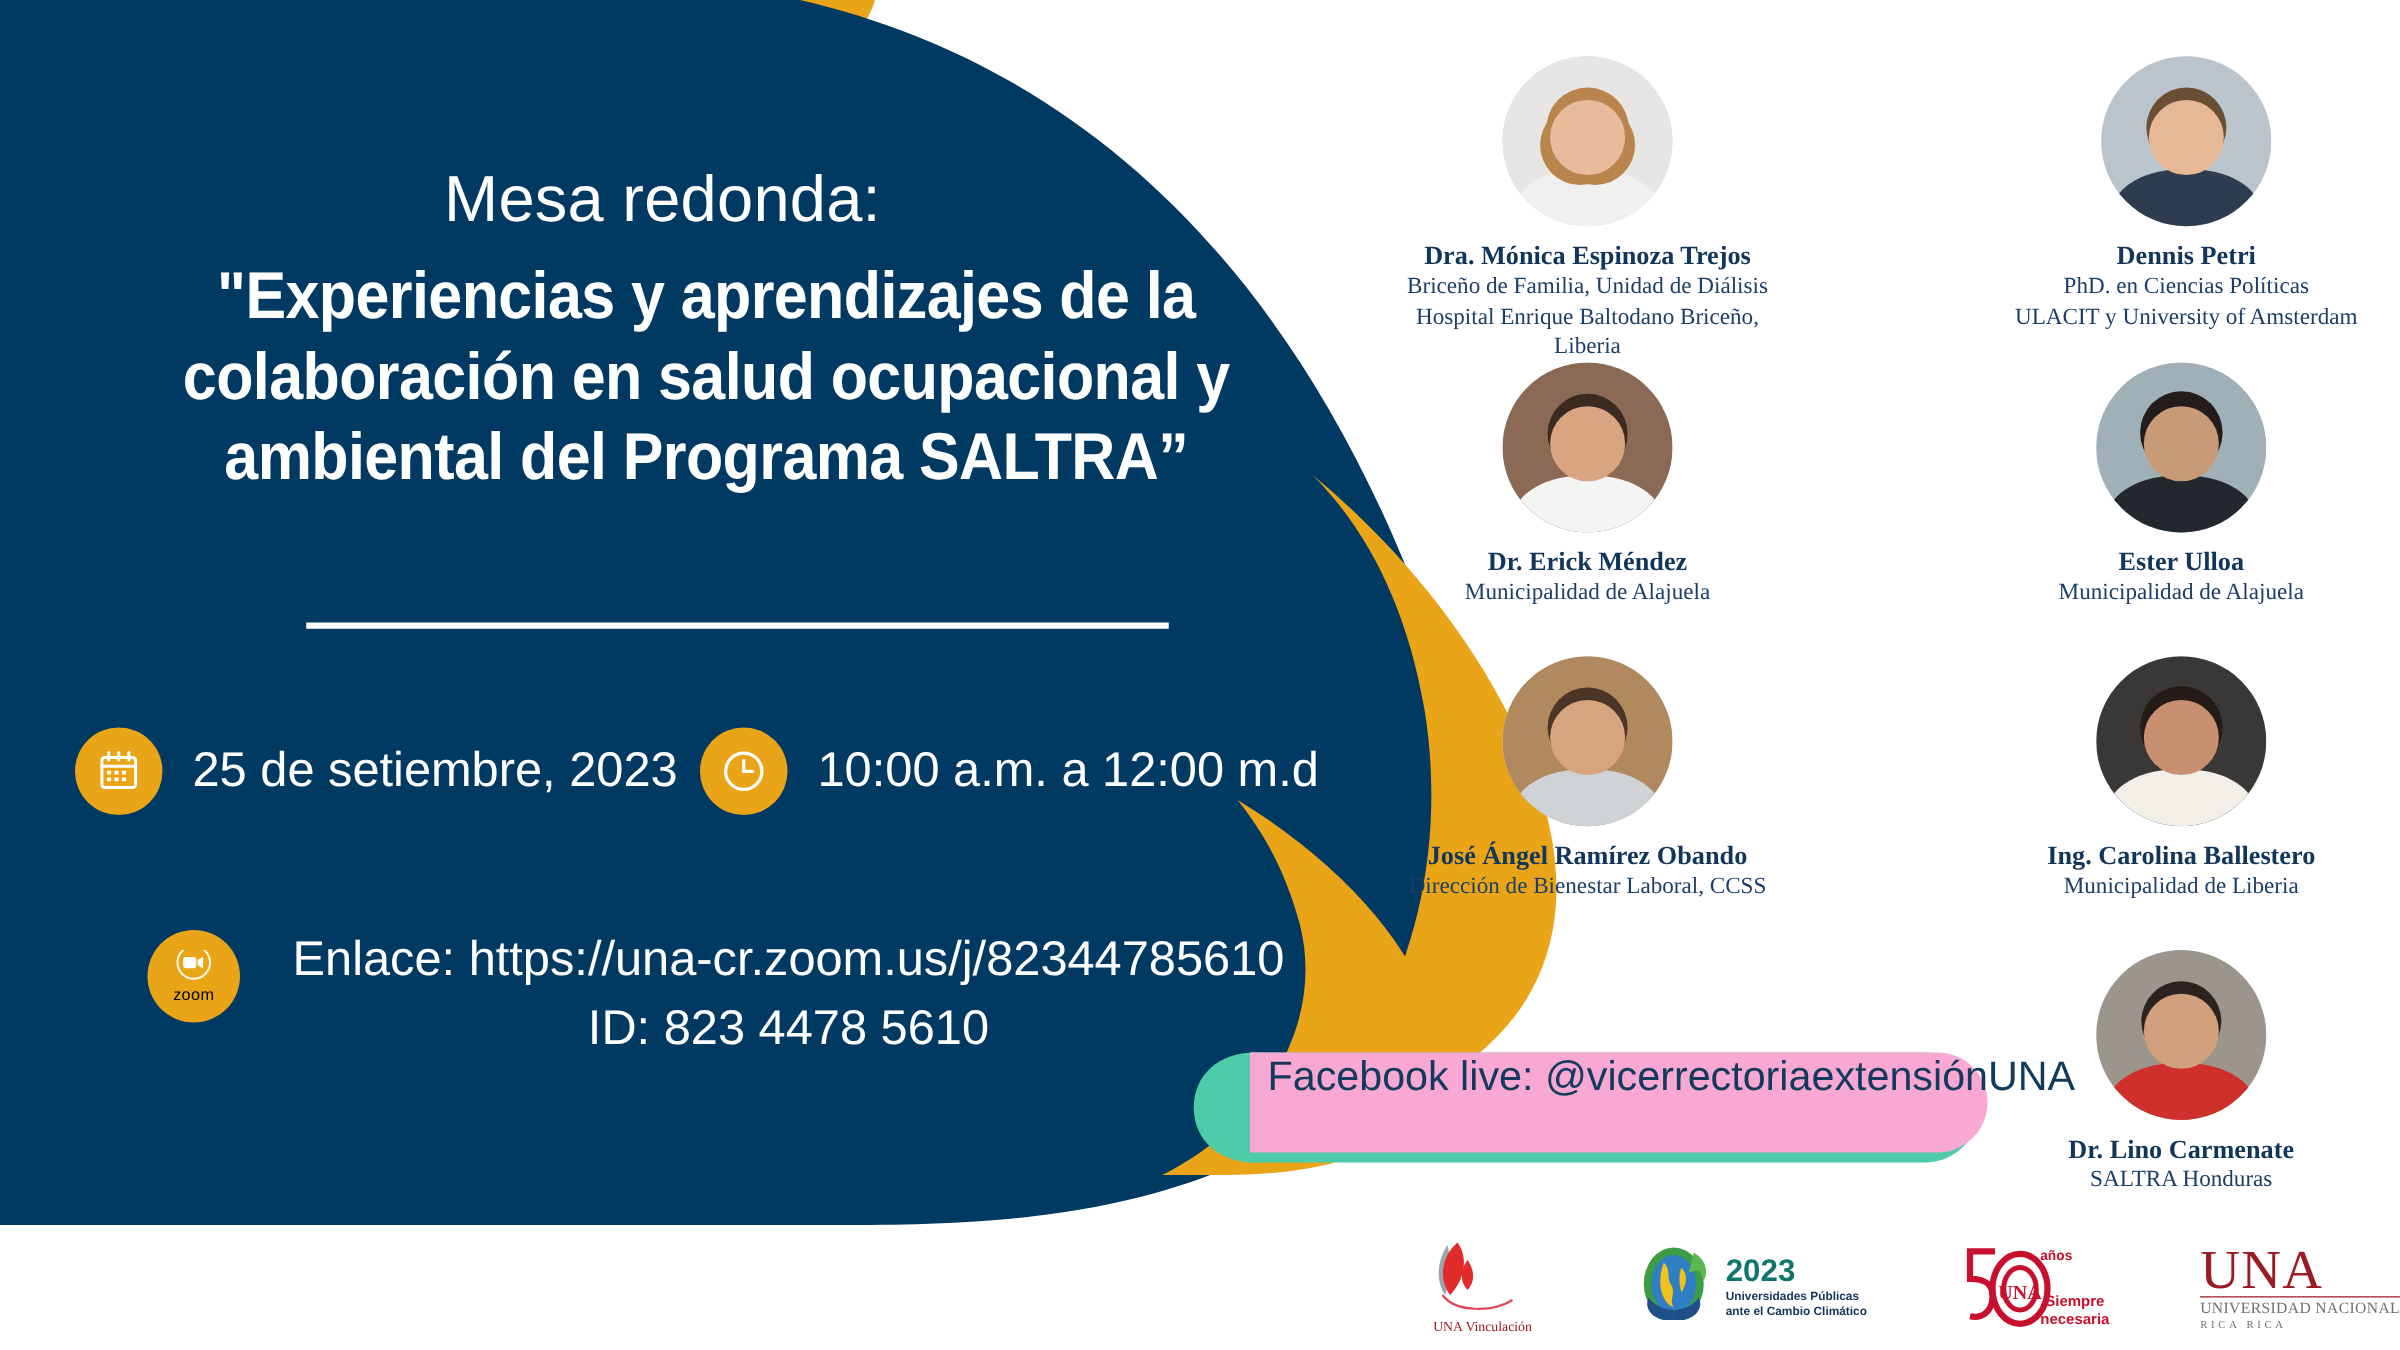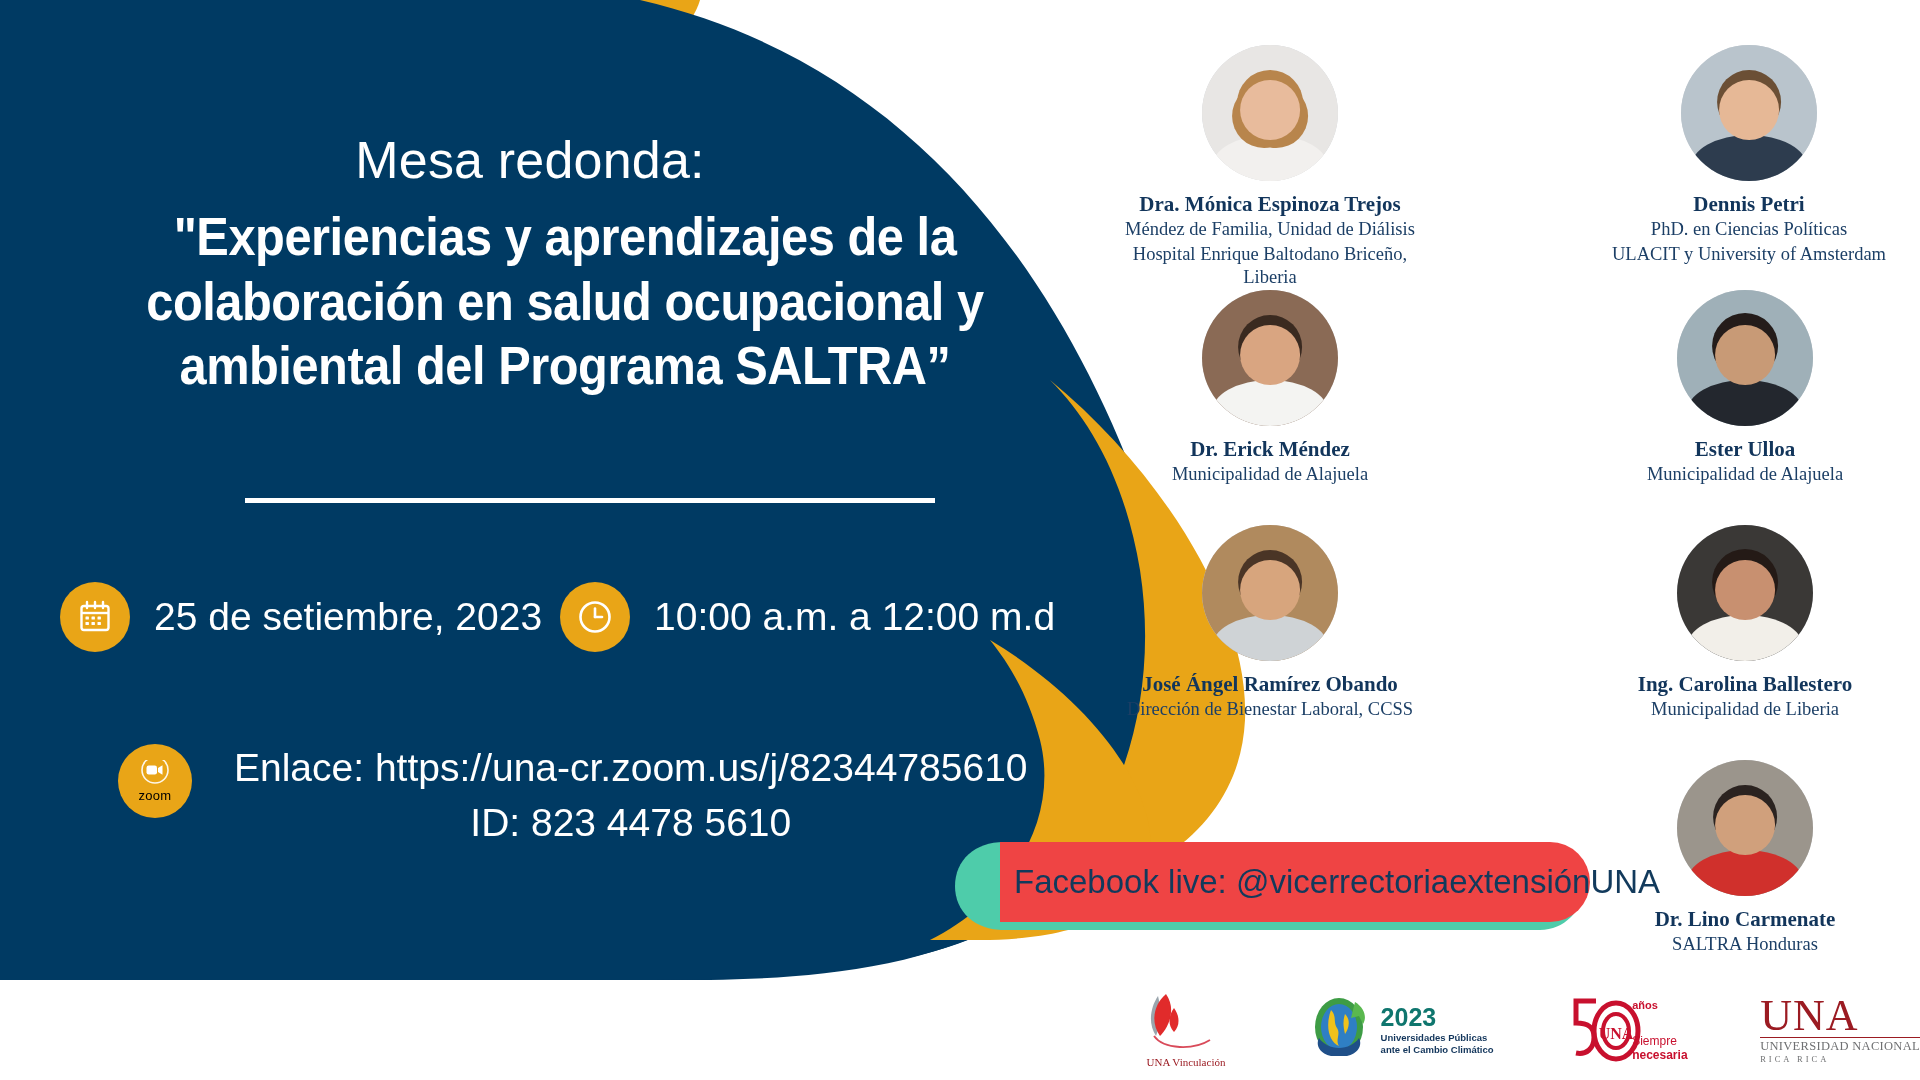--- a/index.html
+++ b/index.html
@@ -52,22 +52,22 @@
     display:flex;flex-direction:column;align-items:center;justify-content:center;flex:0 0 auto;
     margin-top:4px;
   }
   .zoom-word{font-size:13px;color:#000000;margin-top:2px;letter-spacing:.3px;}
   .zoom-lines{margin-left:42px;text-align:center;}
   .zoom-lines div{font-size:39px;color:#fff;line-height:1.42;white-space:nowrap;}
 
   
   .fb-band{
     position:absolute;left:1000px;top:842px;width:590px;height:80px;
-    background:#ef4444;border-radius:0 40px 40px 0;
-    display:flex;align-items:center;
+    background:#f9a8d4;border-radius:0 40px 40px 0;
+    display:flex;
   }
   .fb-text{
     font-size:33px;color:#123A5C;margin-left:14px;white-space:nowrap;font-weight:400;
   }
 
   
   .speaker{position:absolute;width:330px;text-align:center;}
   .ph{
     width:136px;height:136px;border-radius:50%;margin:0 auto;
     background:#d9dde2;overflow:hidden;position:relative;
@@ -210,21 +210,21 @@
     <div class="fb-text">Facebook live: @vicerrectoriaextensiónUNA</div>
   </div>
 
   <div class="speaker" style="left:1105px;top:45px;">
     <div class="ph">
       <div class="sky" style="background:#e8e6e4"></div>
       <div class="body" style="background:#f2f0ee"></div>
       <div class="head" style="background:#e8bb9c;box-shadow:0 -7px 0 3px #b8854c,6px 6px 0 2px #b8854c,-6px 6px 0 2px #b8854c"></div>
     </div>
     <div class="sp-name">Dra. Mónica Espinoza Trejos</div>
-    <div class="sp-aff">Méndez de Familia, Unidad de Diálisis</div>
+    <div class="sp-aff">Briceño de Familia, Unidad de Diálisis</div>
     <div class="sp-aff">Hospital Enrique Baltodano Briceño, Liberia</div>
   </div>
 
   <div class="speaker" style="left:1584px;top:45px;">
     <div class="ph">
       <div class="sky" style="background:#b9c4cc"></div>
       <div class="body" style="background:#2d3c4e"></div>
       <div class="head" style="background:#e6b896;box-shadow:0 -8px 0 2px #6b4f35"></div>
     </div>
     <div class="sp-name">Dennis Petri</div>
@@ -319,21 +319,21 @@
 
     <div class="logo" style="flex-direction:row;align-items:center;">
       <svg width="84" height="74" viewBox="0 0 84 74">
         <path d="M30,8 L10,8 L10,30 C22,30 28,34 28,44 C28,56 20,62 10,60" fill="none" stroke="#c8102e" stroke-width="5"></path>
         <ellipse cx="50" cy="38" rx="22" ry="28" fill="none" stroke="#c8102e" stroke-width="5"></ellipse>
         <ellipse cx="50" cy="38" rx="13" ry="17" fill="none" stroke="#c8102e" stroke-width="4"></ellipse>
         <text x="50" y="46" font-family="Liberation Serif, serif" font-size="16" fill="#c8102e" text-anchor="middle" font-weight="700">UNA</text>
       </svg>
       <div style="margin-left:-18px;">
         <div style="font-family:'Liberation Sans',sans-serif;font-size:11px;color:#c8102e;font-weight:700;">años</div>
-        <div style="font-family:'Liberation Sans',sans-serif;font-size:12px;color:#c8102e;font-weight:400;margin-top:23px;">Siempre</div>
+        <div style="font-family:'Liberation Sans',sans-serif;font-size:12px;color:#c8102e;font-weight:700;margin-top:23px;text-align:center;">Siempre</div>
         <div style="font-family:'Liberation Sans',sans-serif;font-size:12px;color:#c8102e;font-weight:700;">necesaria</div>
       </div>
     </div>
 
     <div class="logo" style="align-items:flex-start;">
       <div class="l5-main">UNA</div>
       <div class="l5-sub">UNIVERSIDAD NACIONAL</div>
       <div class="l5-sub2">RICA RICA</div>
     </div>
 

